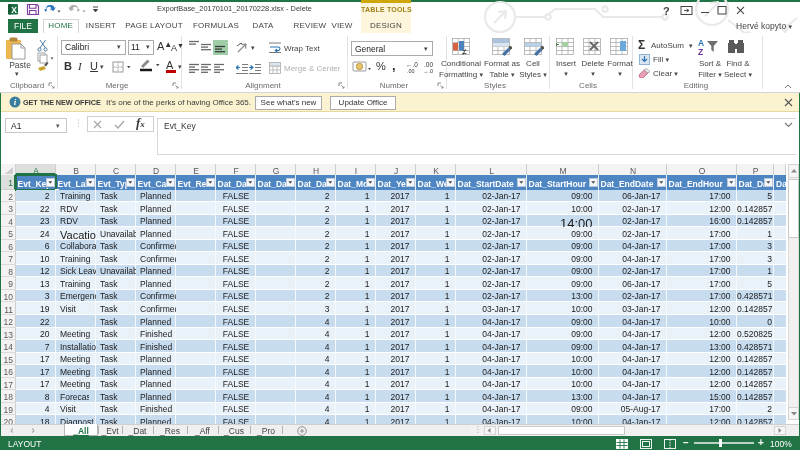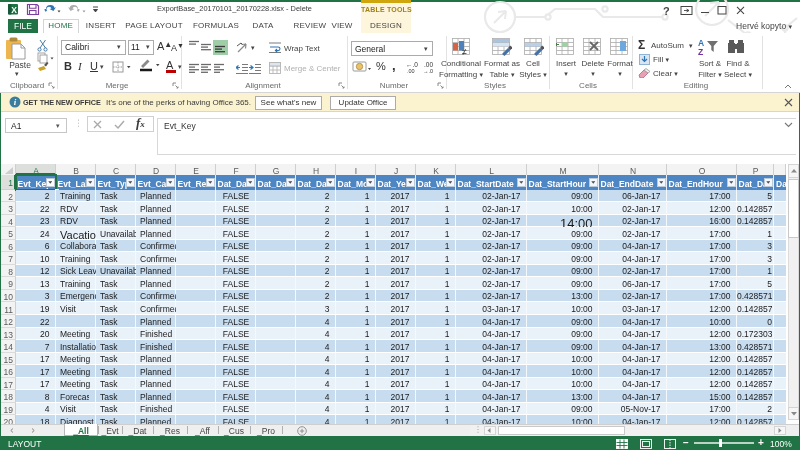--- a/index.html
+++ b/index.html
@@ -903,21 +903,21 @@
 <div class="tx" style="left:140px;top:329.05px;width:35.5px;text-align:left;overflow:hidden;font-size:8.5px;color:#1a1a1a">Finished</div>
 <div class="tx" style="left:216px;top:329.05px;width:40px;text-align:center;overflow:hidden;font-size:8.5px;color:#1a1a1a">FALSE</div>
 <div class="tx" style="left:296px;top:329.05px;width:33.5px;text-align:right;overflow:hidden;font-size:8.5px;color:#1a1a1a">4</div>
 <div class="tx" style="left:336px;top:329.05px;width:33.5px;text-align:right;overflow:hidden;font-size:8.5px;color:#1a1a1a">1</div>
 <div class="tx" style="left:376px;top:329.05px;width:33.5px;text-align:right;overflow:hidden;font-size:8.5px;color:#1a1a1a">2017</div>
 <div class="tx" style="left:416px;top:329.05px;width:33.5px;text-align:right;overflow:hidden;font-size:8.5px;color:#1a1a1a">1</div>
 <div class="tx" style="left:456px;top:329.05px;width:64.5px;text-align:right;overflow:hidden;font-size:8.5px;color:#1a1a1a">04-Jan-17</div>
 <div class="tx" style="left:527px;top:329.05px;width:65.5px;text-align:right;overflow:hidden;font-size:8.5px;color:#1a1a1a">09:00</div>
 <div class="tx" style="left:599px;top:329.05px;width:61.5px;text-align:right;overflow:hidden;font-size:8.5px;color:#1a1a1a">04-Jan-17</div>
 <div class="tx" style="left:667px;top:329.05px;width:63.5px;text-align:right;overflow:hidden;font-size:8.5px;color:#1a1a1a">12:00</div>
-<div class="tx" style="left:737px;top:329.05px;width:35px;text-align:right;overflow:hidden;font-size:8.5px;color:#1a1a1a">0.172303</div>
+<div class="tx" style="left:737px;top:329.05px;width:35px;text-align:right;overflow:hidden;font-size:8.5px;color:#1a1a1a">0.520825</div>
 <div class="a" style="left:16px;top:340.10px;width:770.0px;height:11.55px;background:#c8dcef"></div>
 <div class="a" style="left:55px;top:340.10px;width:1px;height:11.55px;background:#f6f9fc"></div>
 <div class="a" style="left:95px;top:340.10px;width:1px;height:11.55px;background:#f6f9fc"></div>
 <div class="a" style="left:135px;top:340.10px;width:1px;height:11.55px;background:#f6f9fc"></div>
 <div class="a" style="left:175px;top:340.10px;width:1px;height:11.55px;background:#f6f9fc"></div>
 <div class="a" style="left:215px;top:340.10px;width:1px;height:11.55px;background:#f6f9fc"></div>
 <div class="a" style="left:255px;top:340.10px;width:1px;height:11.55px;background:#f6f9fc"></div>
 <div class="a" style="left:295px;top:340.10px;width:1px;height:11.55px;background:#f6f9fc"></div>
 <div class="a" style="left:335px;top:340.10px;width:1px;height:11.55px;background:#f6f9fc"></div>
 <div class="a" style="left:375px;top:340.10px;width:1px;height:11.55px;background:#f6f9fc"></div>
@@ -1087,21 +1087,21 @@
 <div class="tx" style="left:60px;top:404.35px;width:35.5px;text-align:left;overflow:hidden;font-size:8.5px;color:#1a1a1a">Visit</div>
 <div class="tx" style="left:100px;top:404.35px;width:35.5px;text-align:left;overflow:hidden;font-size:8.5px;color:#1a1a1a">Task</div>
 <div class="tx" style="left:140px;top:404.35px;width:35.5px;text-align:left;overflow:hidden;font-size:8.5px;color:#1a1a1a">Finished</div>
 <div class="tx" style="left:216px;top:404.35px;width:40px;text-align:center;overflow:hidden;font-size:8.5px;color:#1a1a1a">FALSE</div>
 <div class="tx" style="left:296px;top:404.35px;width:33.5px;text-align:right;overflow:hidden;font-size:8.5px;color:#1a1a1a">4</div>
 <div class="tx" style="left:336px;top:404.35px;width:33.5px;text-align:right;overflow:hidden;font-size:8.5px;color:#1a1a1a">1</div>
 <div class="tx" style="left:376px;top:404.35px;width:33.5px;text-align:right;overflow:hidden;font-size:8.5px;color:#1a1a1a">2017</div>
 <div class="tx" style="left:416px;top:404.35px;width:33.5px;text-align:right;overflow:hidden;font-size:8.5px;color:#1a1a1a">1</div>
 <div class="tx" style="left:456px;top:404.35px;width:64.5px;text-align:right;overflow:hidden;font-size:8.5px;color:#1a1a1a">04-Jan-17</div>
 <div class="tx" style="left:527px;top:404.35px;width:65.5px;text-align:right;overflow:hidden;font-size:8.5px;color:#1a1a1a">09:00</div>
-<div class="tx" style="left:599px;top:404.35px;width:61.5px;text-align:right;overflow:hidden;font-size:8.5px;color:#1a1a1a">05-Nov-17</div>
+<div class="tx" style="left:599px;top:404.35px;width:61.5px;text-align:right;overflow:hidden;font-size:8.5px;color:#1a1a1a">05-Aug-17</div>
 <div class="tx" style="left:667px;top:404.35px;width:63.5px;text-align:right;overflow:hidden;font-size:8.5px;color:#1a1a1a">17:00</div>
 <div class="tx" style="left:737px;top:404.35px;width:35px;text-align:right;overflow:hidden;font-size:8.5px;color:#1a1a1a">2</div>
 <div class="a" style="left:16px;top:415.40px;width:770.0px;height:11.55px;background:#c8dcef"></div>
 <div class="a" style="left:55px;top:415.40px;width:1px;height:11.55px;background:#f6f9fc"></div>
 <div class="a" style="left:95px;top:415.40px;width:1px;height:11.55px;background:#f6f9fc"></div>
 <div class="a" style="left:135px;top:415.40px;width:1px;height:11.55px;background:#f6f9fc"></div>
 <div class="a" style="left:175px;top:415.40px;width:1px;height:11.55px;background:#f6f9fc"></div>
 <div class="a" style="left:215px;top:415.40px;width:1px;height:11.55px;background:#f6f9fc"></div>
 <div class="a" style="left:255px;top:415.40px;width:1px;height:11.55px;background:#f6f9fc"></div>
 <div class="a" style="left:295px;top:415.40px;width:1px;height:11.55px;background:#f6f9fc"></div>

